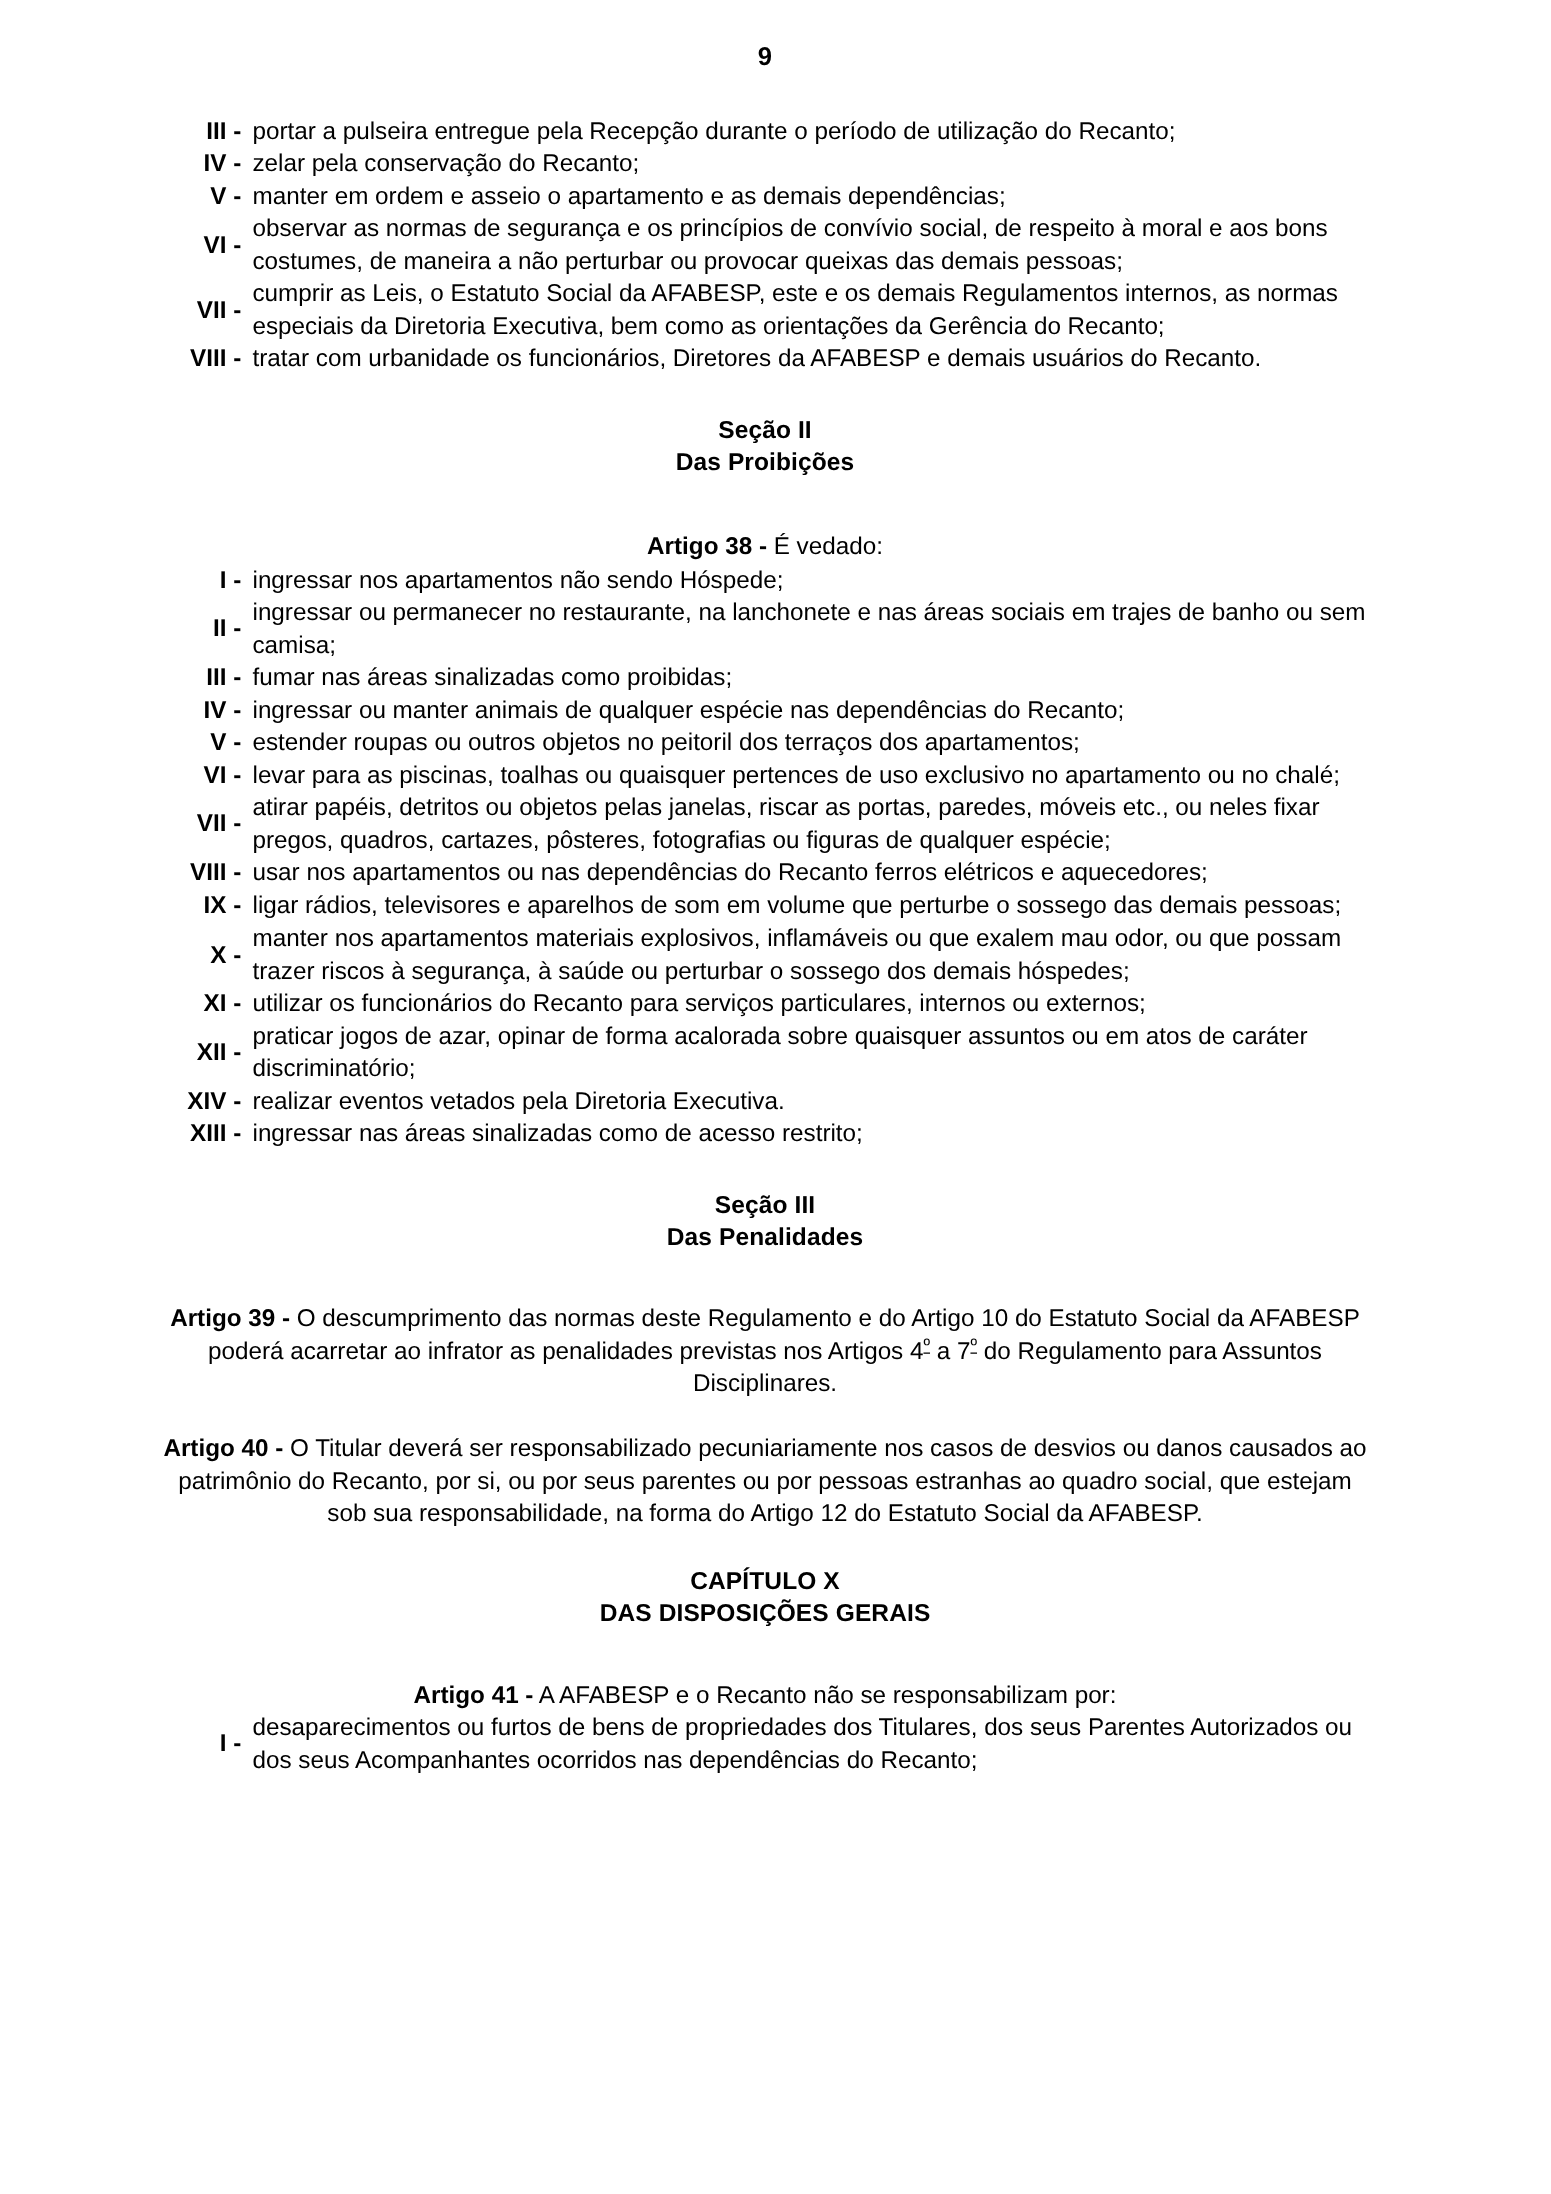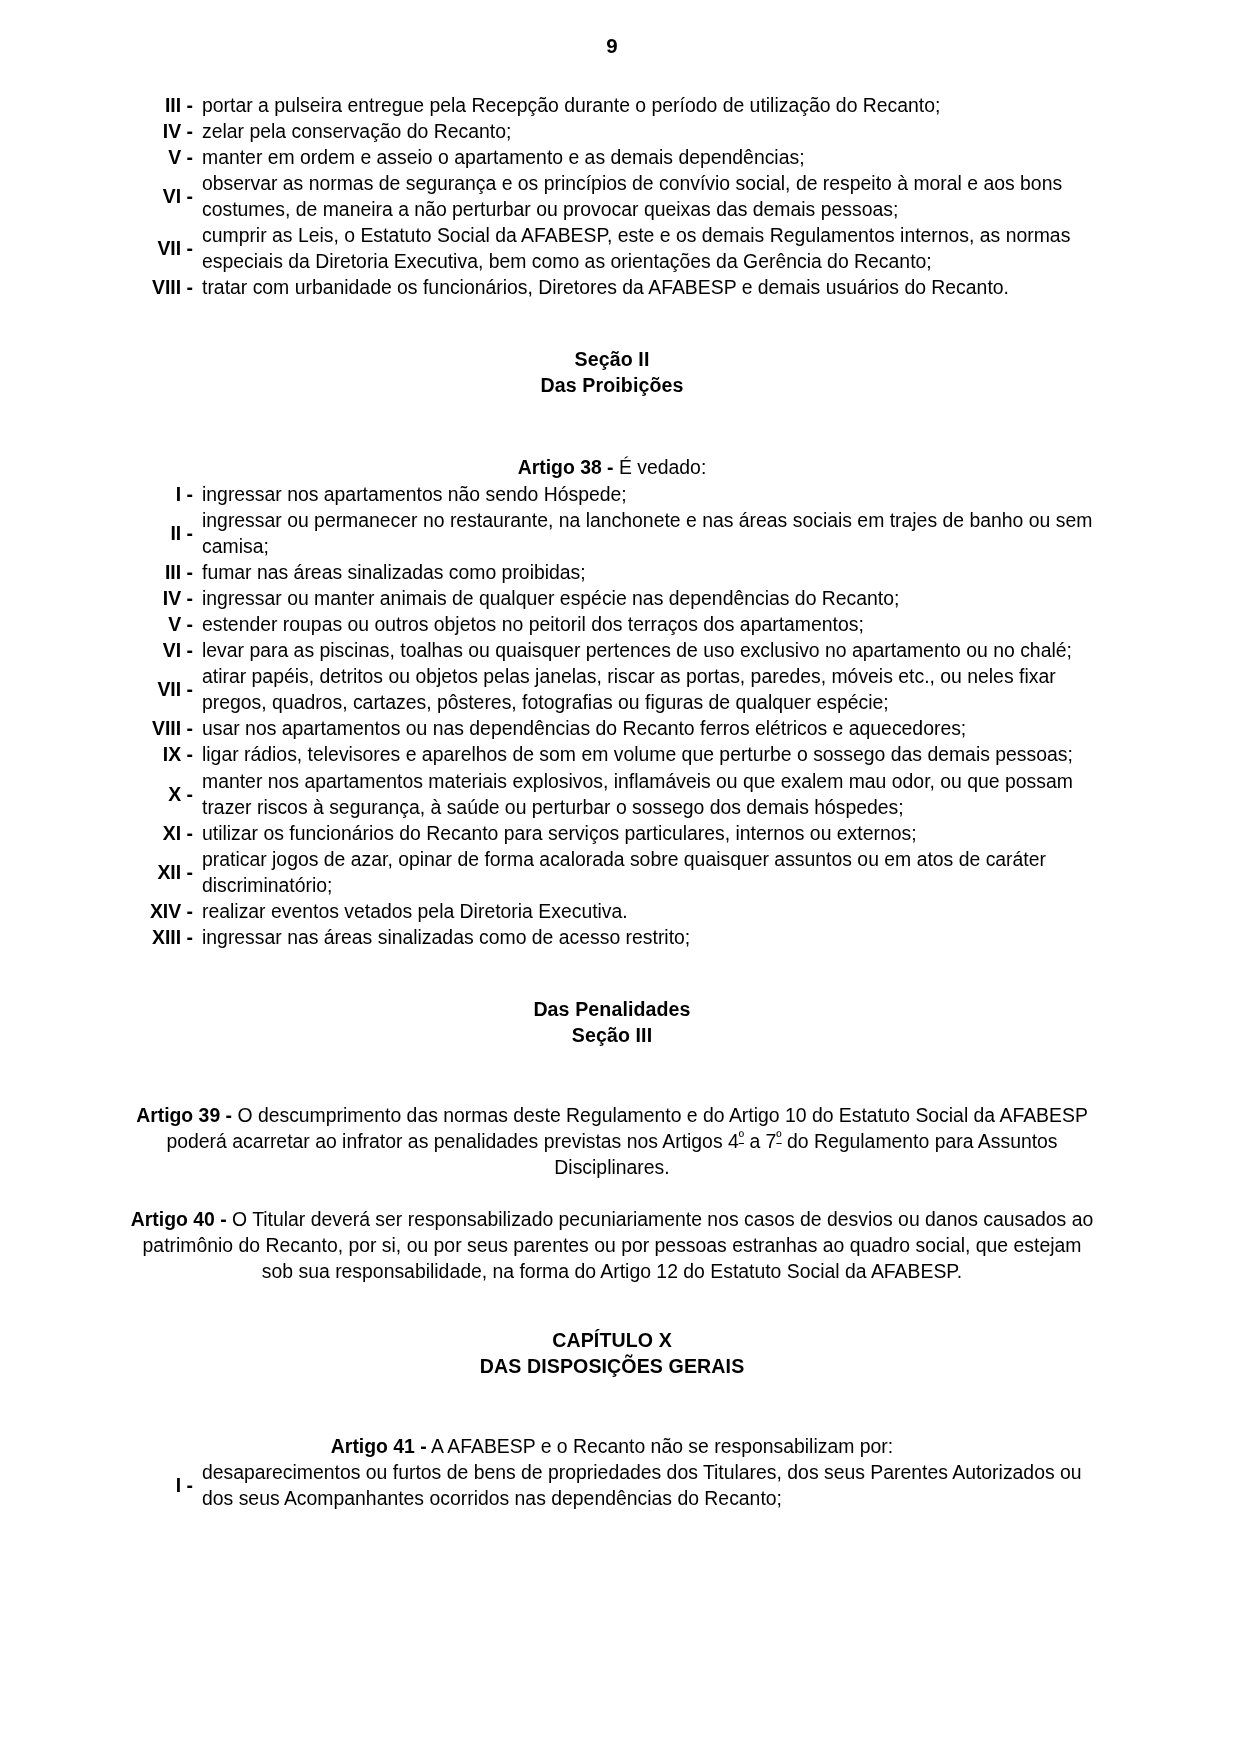--- a/index.html
+++ b/index.html
@@ -62,21 +62,21 @@
 
   
   .section-heading {
     text-align: center;
     font-weight: bold;
     font-size: 19.6px;
     line-height: 1.33;
     letter-spacing: 0.1px;
   }
   .heading-block {
-    margin: 16px;
+    margin: 1px;
   }
 
   
   .article {
     font-size: 19.4px;
     line-height: 1.345;
     text-align: center;
     margin: 0;
   }
   .article b {
@@ -200,22 +200,22 @@
     </li>
     <li class="roman-item">
       <span class="roman-marker">XIII -</span>
       <span class="roman-text">ingressar nas áreas sinalizadas como de acesso restrito;</span>
     </li>
   </ul>
 
   <div class="sp-8"></div>
 
   <div class="heading-block">
+    <div class="section-heading">Seção III</div>
     <div class="section-heading">Das Penalidades</div>
-    <div class="section-heading">Seção III</div>
   </div>
 
   <div class="sp-10"></div>
 
   <p class="article"><b>Artigo 39 -</b> <span>O descumprimento das normas deste Regulamento e do Artigo 10 do Estatuto Social da AFABESP poderá acarretar ao infrator as penalidades previstas nos Artigos 4</span><span class="ord">º</span><span> a 7</span><span class="ord">º</span><span> do Regulamento para Assuntos Disciplinares.</span></p>
 
   <div class="sp-11"></div>
 
   <p class="article"><b>Artigo 40 -</b> <span>O Titular deverá ser responsabilizado pecuniariamente nos casos de desvios ou danos causados ao patrimônio do Recanto, por si, ou por seus parentes ou por pessoas estranhas ao quadro social, que estejam sob sua responsabilidade, na forma do Artigo 12 do Estatuto Social da AFABESP.</span></p>
 

